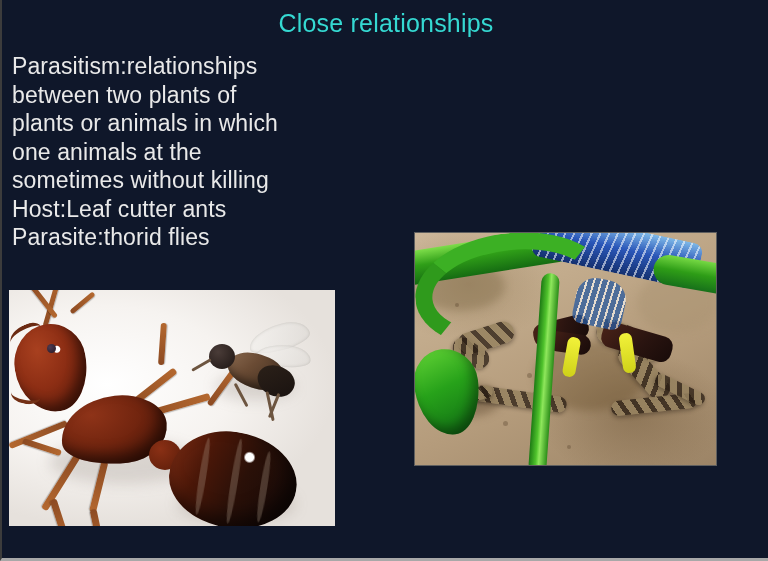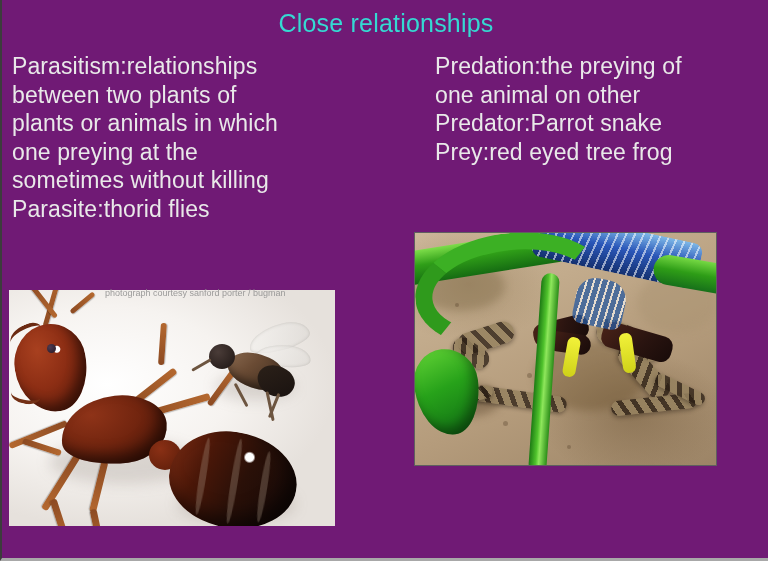--- a/index.html
+++ b/index.html
@@ -4,21 +4,21 @@
 <style>
   html, body {
     margin: 0;
     padding: 0;
     background: #2b2b2b;
   }
   #slide {
     position: relative;
     width: 768px;
     height: 561px;
-    background: #701a75;
+    background: #0f172a;
     overflow: hidden;
     font-family: "Liberation Sans", sans-serif;
     box-sizing: border-box;
     border-left: 2px solid #3c3c3c;
     border-bottom: 3px solid #a8a8a8;
   }
 
   
   #slide-title {
     position: absolute;
@@ -302,31 +302,26 @@
 <body>
 
 <div id="slide">
 
   <div id="slide-title">Close relationships</div>
 
   <div id="left-col" class="body-col">
     <div class="body-line">Parasitism:relationships</div>
     <div class="body-line">between two plants of</div>
     <div class="body-line">plants or animals in which</div>
-    <div class="body-line">one preying at the</div>
+    <div class="body-line">one animals at the</div>
     <div class="body-line">sometimes without killing</div>
+    <div class="body-line">Host:Leaf cutter ants</div>
     <div class="body-line">Parasite:thorid flies</div>
   </div>
 
-  <div id="right-col" class="body-col">
-    <div class="body-line">Predation:the preying of</div>
-    <div class="body-line">one animal on other</div>
-    <div class="body-line">Predator:Parrot snake</div>
-    <div class="body-line">Prey:red eyed tree frog</div>
-  </div>
 
   <div id="ant-photo" class="photo">
     <div class="ant-bg"></div>
 
     <div class="ant-shadow" style="left:40px;  top:150px; width:150px; height:44px;"></div>
     <div class="ant-shadow" style="left:168px; top:196px; width:118px; height:36px;"></div>
     <div class="ant-shadow" style="left:206px; top:84px;  width:80px;  height:26px;"></div>
 
     <div class="limb" style="left:36px;  top:34px;  width:52px; height:5px; transform:rotate(-74deg);"></div>
     <div class="limb" style="left:20px;  top:-10px; width:44px; height:5px; transform:rotate(52deg);"></div>
@@ -362,21 +357,20 @@
       <div id="fly-body"></div>
       <div id="fly-head"></div>
       <div id="fly-abdomen"></div>
       <div class="fly-leg" style="left:6px;  top:24px; width:22px; height:3px; transform:rotate(150deg);"></div>
       <div class="fly-leg" style="left:30px; top:48px; width:26px; height:3px; transform:rotate(62deg);"></div>
       <div class="fly-leg" style="left:62px; top:56px; width:30px; height:3px; transform:rotate(78deg);"></div>
       <div class="fly-leg" style="left:74px; top:58px; width:26px; height:3px; transform:rotate(112deg);"></div>
     </div>
   </div>
 
-  <div id="ant-watermark">photograph courtesy sanford porter / bugman</div>
 
   <div id="snake-photo" class="photo">
     <div class="sf-bg"></div>
 
     <div class="sf-blotch" style="left:16px;  top:150px; width:70px;  height:34px; background:rgba(96,74,48,0.45);"></div>
     <div class="sf-blotch" style="left:120px; top:108px; width:110px; height:70px; background:rgba(104,80,46,0.40);"></div>
     <div class="sf-blotch" style="left:222px; top:40px;  width:80px;  height:60px; background:rgba(168,146,112,0.45);"></div>
     <div class="sf-blotch" style="left:0px;   top:28px;  width:90px;  height:50px; background:rgba(126,104,70,0.40);"></div>
 
     <div class="sf-speck" style="left:40px;  top:70px;  width:4px; height:4px;"></div>

